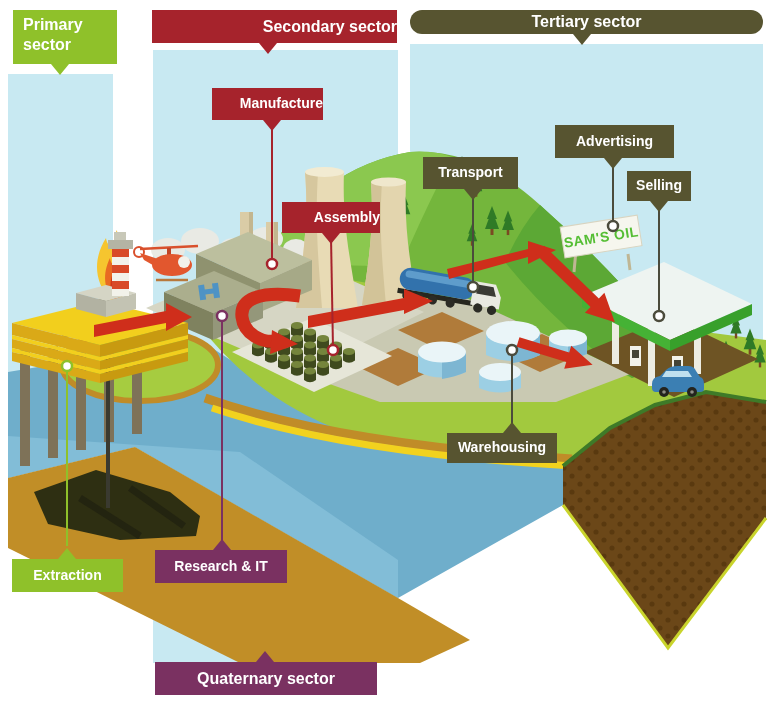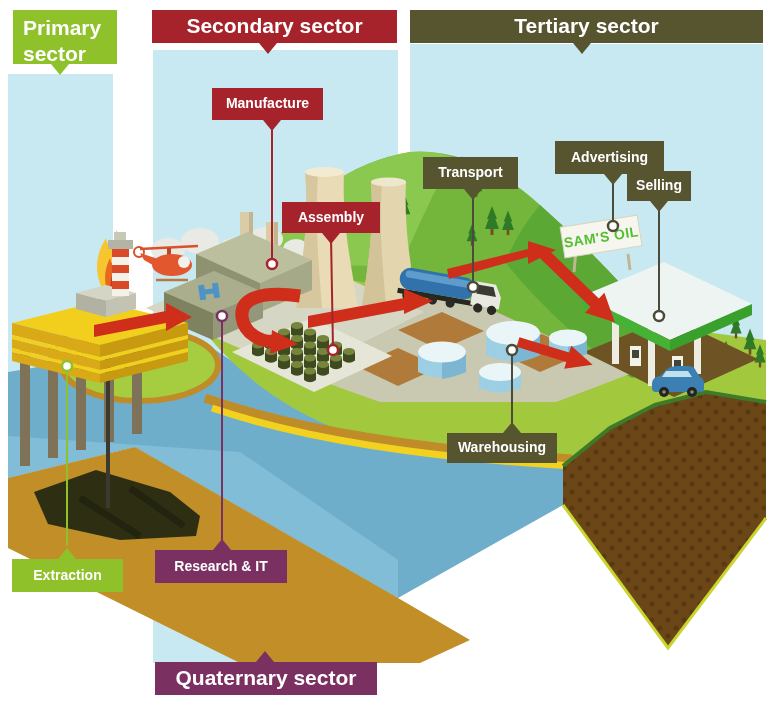--- a/index.html
+++ b/index.html
@@ -1,28 +1,28 @@
 <!DOCTYPE html>
 <html style="--band: #C8E9F2; --primary_green: #8FC12A; --secondary_red: #A6232C; --tertiary_olive: #575430; --quaternary_purple: #7A3161; --arrow_red: #CF2E1B; --connector_dark: #4B4B3C; --billboard_green: #55BE34; --label_text: #FFFFFF;"><head>
 <meta charset="utf-8">
 <style>
   html,body{margin:0;padding:0;background:#ffffff;font-family:"Liberation Sans",sans-serif;}
   #stage{position:relative;width:776px;height:711px;background:#ffffff;overflow:hidden;}
   #stage svg{position:absolute;left:0;top:0;}
   .callout{position:absolute;color:var(--label_text);font-weight:bold;font-size:14px;
            display:flex;align-items:center;justify-content:center;text-align:center;
            line-height:1.25;box-sizing:border-box;}
-  .hdr{font-size:21px;}
+  .hdr{font-size:16px;}
   .two-line{justify-content:flex-start;align-items:flex-start;text-align:left;padding:5px 0 0 10px;}
   .tail{position:absolute;width:0;height:0;border-left:9px solid transparent;border-right:9px solid transparent;}
   .tail-down{top:100%;border-top:11px solid;}
   .tail-up{bottom:100%;border-bottom:11px solid;}
   .c-green{background:var(--primary_green);}
   .c-green .tail-down{border-top-color:var(--primary_green);} .c-green .tail-up{border-bottom-color:var(--primary_green);}
-  .c-red{background:var(--secondary_red);}
+  .c-red{background:var(--secondary_red);justify-content:flex-end;}
   .c-red .tail-down{border-top-color:var(--secondary_red);}
   .c-olive{background:var(--tertiary_olive);}
   .c-olive .tail-down{border-top-color:var(--tertiary_olive);} .c-olive .tail-up{border-bottom-color:var(--tertiary_olive);}
   .c-purple{background:var(--quaternary_purple);align-items:center;} .c-purple .tail-up{border-bottom-color:var(--quaternary_purple);}
 </style>
 </head>
 <body>
 
 <div id="stage">
 
@@ -309,42 +309,42 @@
 </svg>
 
   <div class="callout hdr two-line c-green" style="left:13px;top:10px;width:104px;height:54px;">
     <span>Primary sector</span>
     <i class="tail tail-down" style="left:38px;"></i>
   </div>
   <div class="callout hdr c-red" style="left:152px;top:10px;width:245px;height:33px;">
     <span>Secondary sector</span>
     <i class="tail tail-down" style="left:107px;"></i>
   </div>
-  <div class="callout hdr c-olive" style="left:410px;top:10px;width:353px;height:33px;">
+  <div class="callout hdr c-olive" style="left:410px;top:10px;width:353px;height:24px;border-radius:15px;">
     <span>Tertiary sector</span>
     <i class="tail tail-down" style="left:163px;"></i>
   </div>
   <div class="callout hdr c-purple" style="left:155px;top:662px;width:222px;height:33px;">
     <span>Quaternary sector</span>
     <i class="tail tail-up" style="left:101px;"></i>
   </div>
 
   <div class="callout c-red" style="left:212px;top:88px;width:111px;height:32px;">
     <span>Manufacture</span>
     <i class="tail tail-down" style="left:51px;"></i>
   </div>
   <div class="callout c-red" style="left:282px;top:202px;width:98px;height:31px;">
     <span>Assembly</span>
     <i class="tail tail-down" style="left:40px;"></i>
   </div>
   <div class="callout c-olive" style="left:423px;top:157px;width:95px;height:32px;align-items:center;">
     <span>Transport</span>
     <i class="tail tail-down" style="left:41px;"></i>
   </div>
-  <div class="callout c-olive" style="left:555px;top:141px;width:109px;height:33px;">
+  <div class="callout c-olive" style="left:555px;top:125px;width:119px;height:33px;">
     <span>Advertising</span>
     <i class="tail tail-down" style="left:49px;"></i>
   </div>
   <div class="callout c-olive" style="left:627px;top:171px;width:64px;height:30px;">
     <span>Selling</span>
     <i class="tail tail-down" style="left:23px;"></i>
   </div>
   <div class="callout c-olive" style="left:447px;top:433px;width:110px;height:30px;">
     <span>Warehousing</span>
     <i class="tail tail-up" style="left:56px;"></i>

